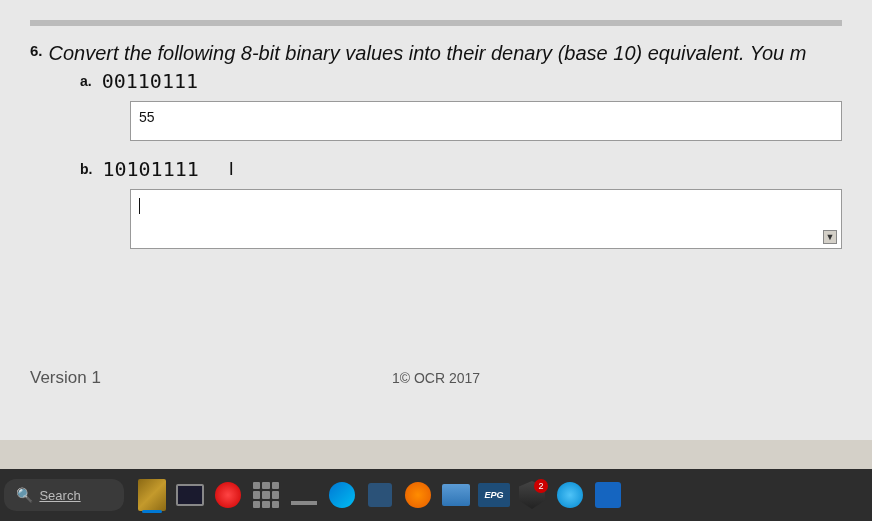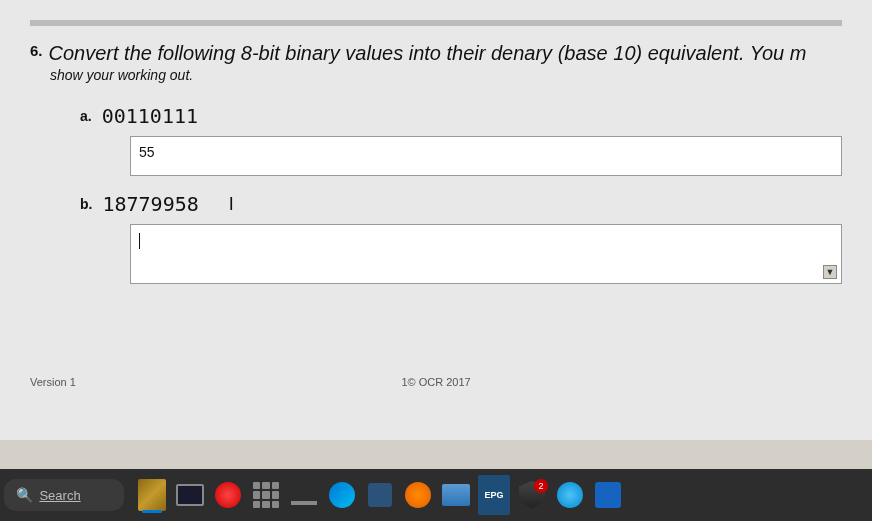--- a/index.html
+++ b/index.html
@@ -119,26 +119,26 @@
       bottom: 52px;
       left: 0;
       right: 0;
       display: flex;
       justify-content: space-between;
       align-items: center;
       padding: 0 30px;
     }
 
     .version-text {
-      font-size: 11px;
+      font-size: 17px;
       color: #555;
     }
 
     .copyright-text {
-      font-size: 11px;
+      font-size: 14px;
       color: #555;
       position: absolute;
       left: 50%;
       transform: translateX(-50%);
     }
 
     
     .taskbar {
       position: absolute;
       bottom: 0;
@@ -262,29 +262,30 @@
     .icon-folder-pic {
       width: 28px;
       height: 22px;
       background: linear-gradient(180deg, #5b9bd5 0%, #2e74b5 100%);
       border-radius: 2px;
       position: relative;
     }
 
     .icon-epg {
       width: 32px;
-      height: 40px;
+      height: 24px;
       background: #1e4d78;
       border-radius: 2px;
       display: flex;
       align-items: center;
       justify-content: center;
       color: #fff;
       font-size: 9px;
       font-weight: bold;
+      font-style: italic;
     }
 
     .icon-shield {
       width: 26px;
       height: 28px;
       background: linear-gradient(180deg, #444, #222);
       clip-path: polygon(50% 0%, 100% 20%, 100% 70%, 50% 100%, 0% 70%, 0% 20%);
     }
 
     .icon-globe {
@@ -341,36 +342,35 @@
 <div class="main-content">
   <div class="doc-top-border"></div>
 
   <div style="margin-top: 16px;">
     <div class="question-number">
       <span>6.</span>
       <span>
         <span style="font-size:20px; font-weight: normal; font-style: italic;">Convert the following 8-bit binary values into their denary (base 10) equivalent.  You m</span>
       </span>
     </div>
-    <div class="question-text" style="margin-top: -4px; font-style: italic;">show your working out.</div>
 
     <div class="sub-question">
       <div class="sub-label">
         <span>a.</span>
         <span class="binary-value">00110111</span>
       </div>
       <div class="answer-box">
         <span class="answer-text">55</span>
       </div>
     </div>
 
     <div class="sub-question" style="margin-top: 12px;">
       <div class="sub-label">
         <span>b.</span>
-        <span class="binary-value">18779958</span>
+        <span class="binary-value">10101111</span>
         <span class="cursor-indicator">I</span>
       </div>
       <div class="answer-box-b">
         <span class="cursor-in-box"></span>
         <div class="scroll-arrow">▼</div>
       </div>
     </div>
   </div>
 
   <div class="footer-area">

